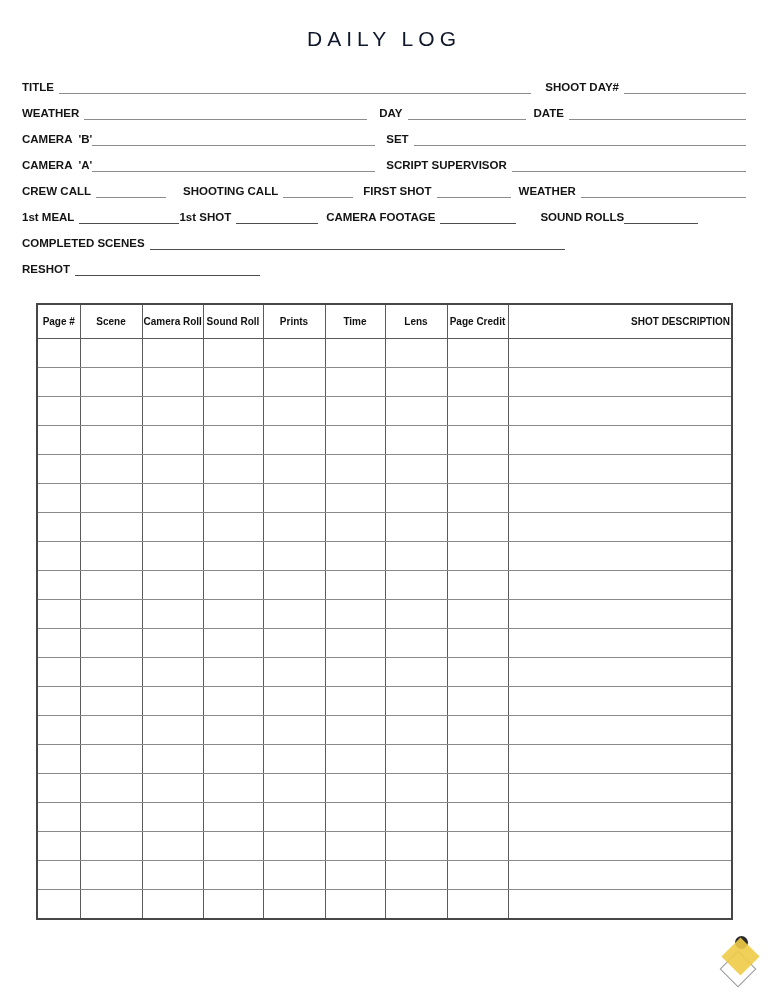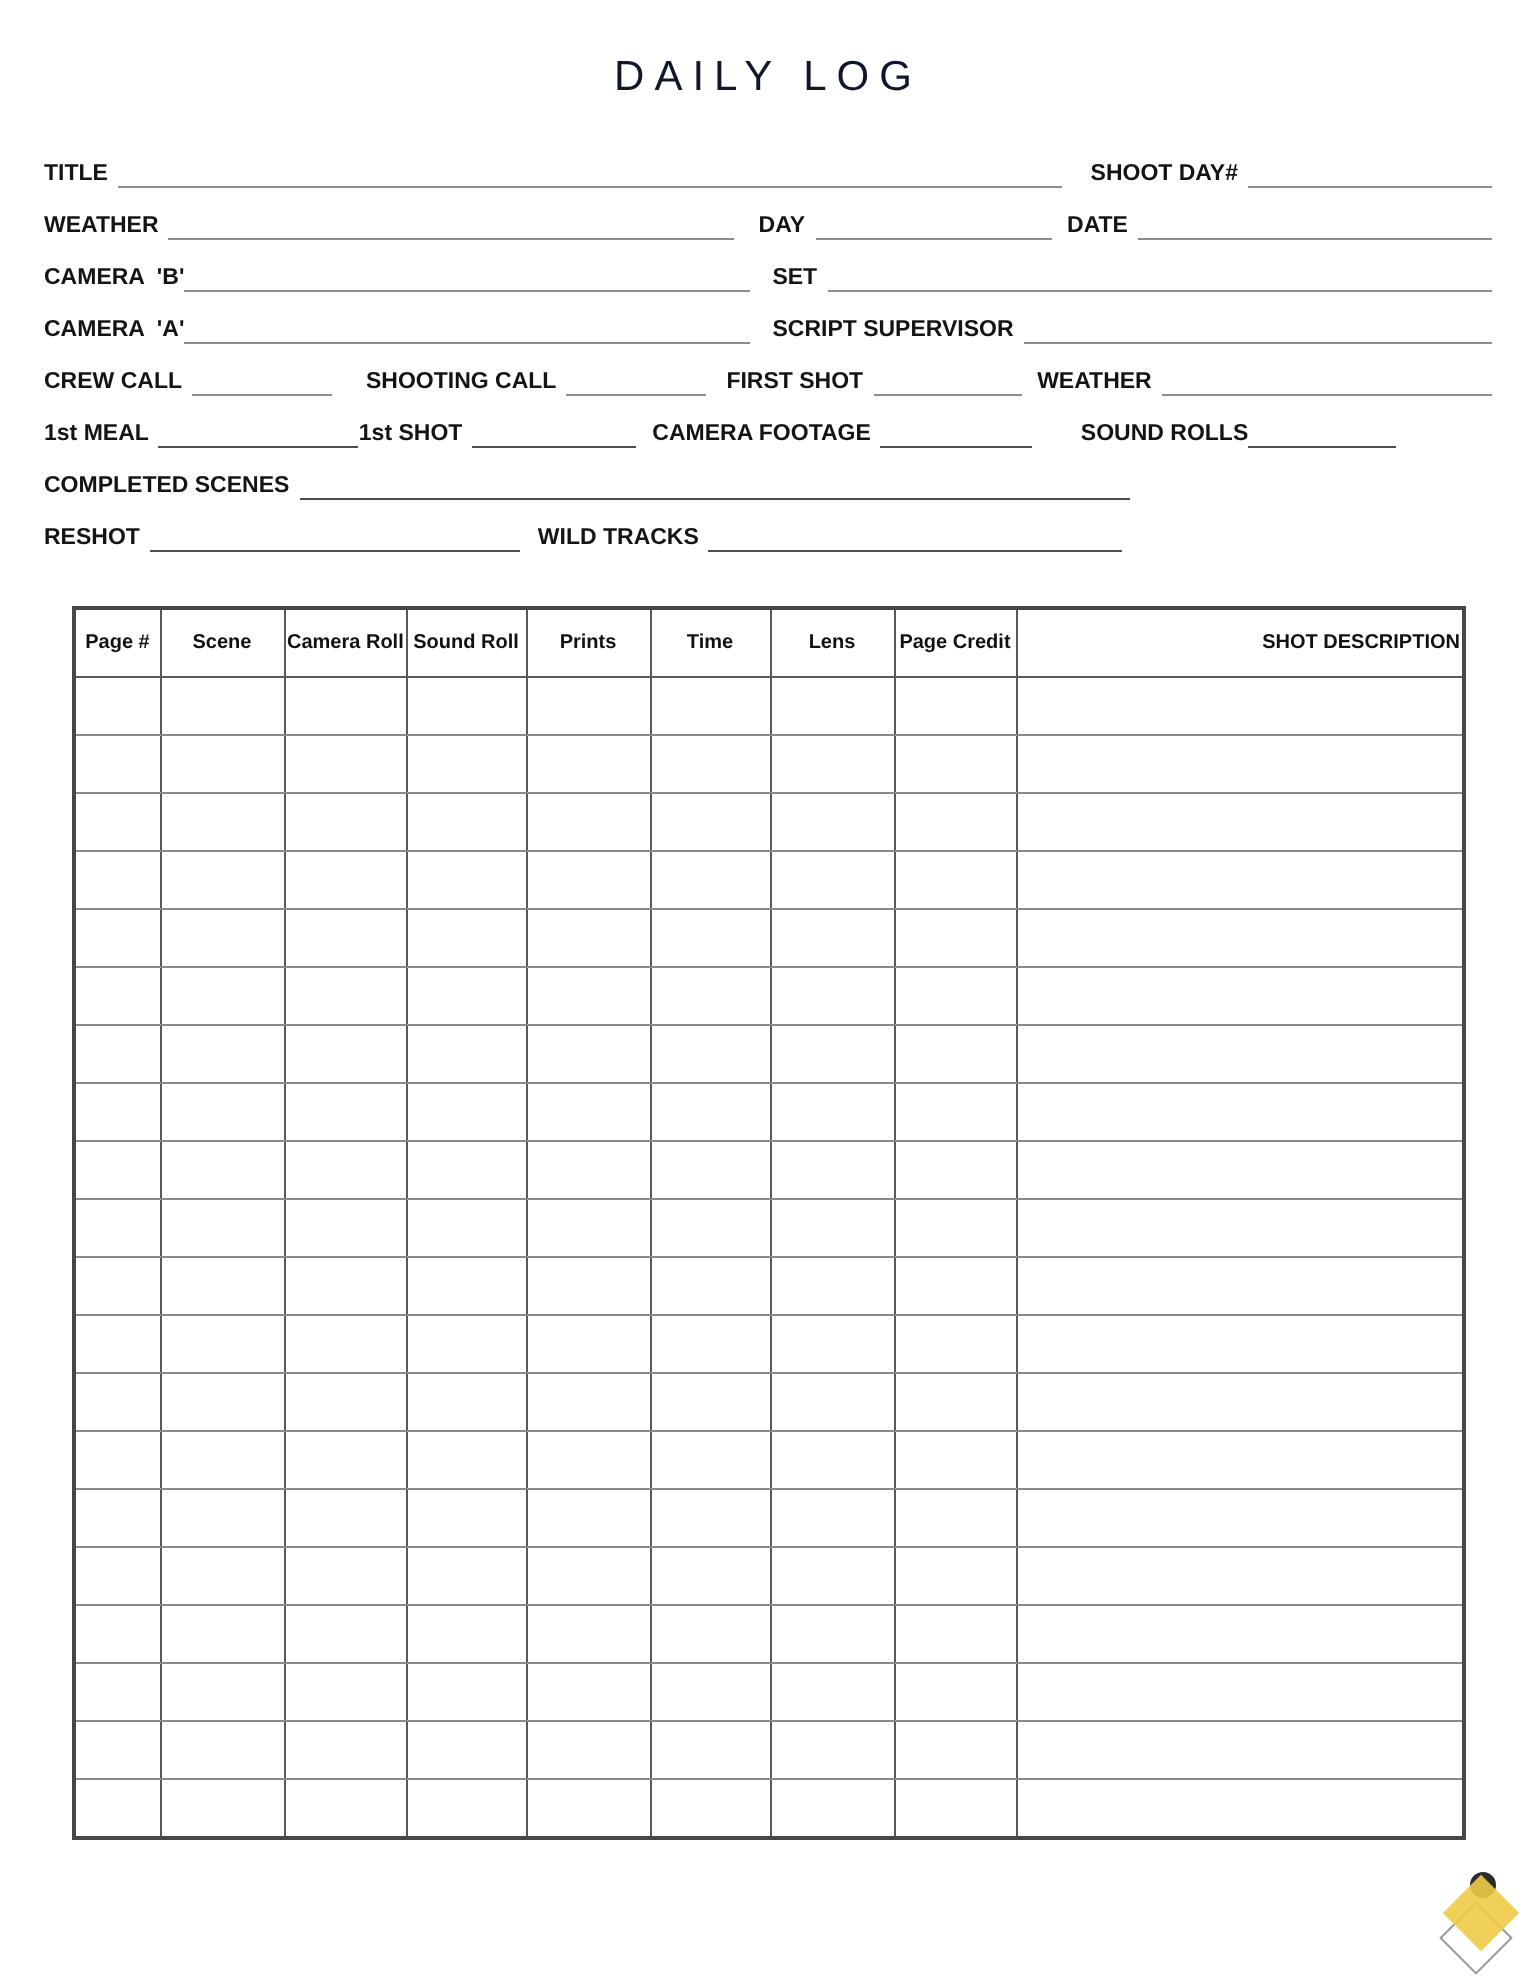--- a/index.html
+++ b/index.html
@@ -165,24 +165,20 @@
       <div class="form-row">
         <span class="field">
           <span class="field-label">COMPLETED SCENES</span>
           <span class="field-line dark" style="width: 415px;"></span>
         </span>
       </div>
       <div class="form-row">
         <span class="field">
           <span class="field-label">RESHOT</span>
           <span class="field-line dark" style="width: 185px;"></span>
-        </span>
-        <span class="field" style="margin-left: 9px;">
-          <span class="field-label">WILD TRACKS</span>
-          <span class="field-line dark" style="width: 207px;"></span>
         </span>
       </div>
     </div>
 
   <div class="table-wrap">
     <table class="shot-log">
         <colgroup>
           <col style="width: 43px;">
           <col style="width: 62px;">
           <col style="width: 61px;">

